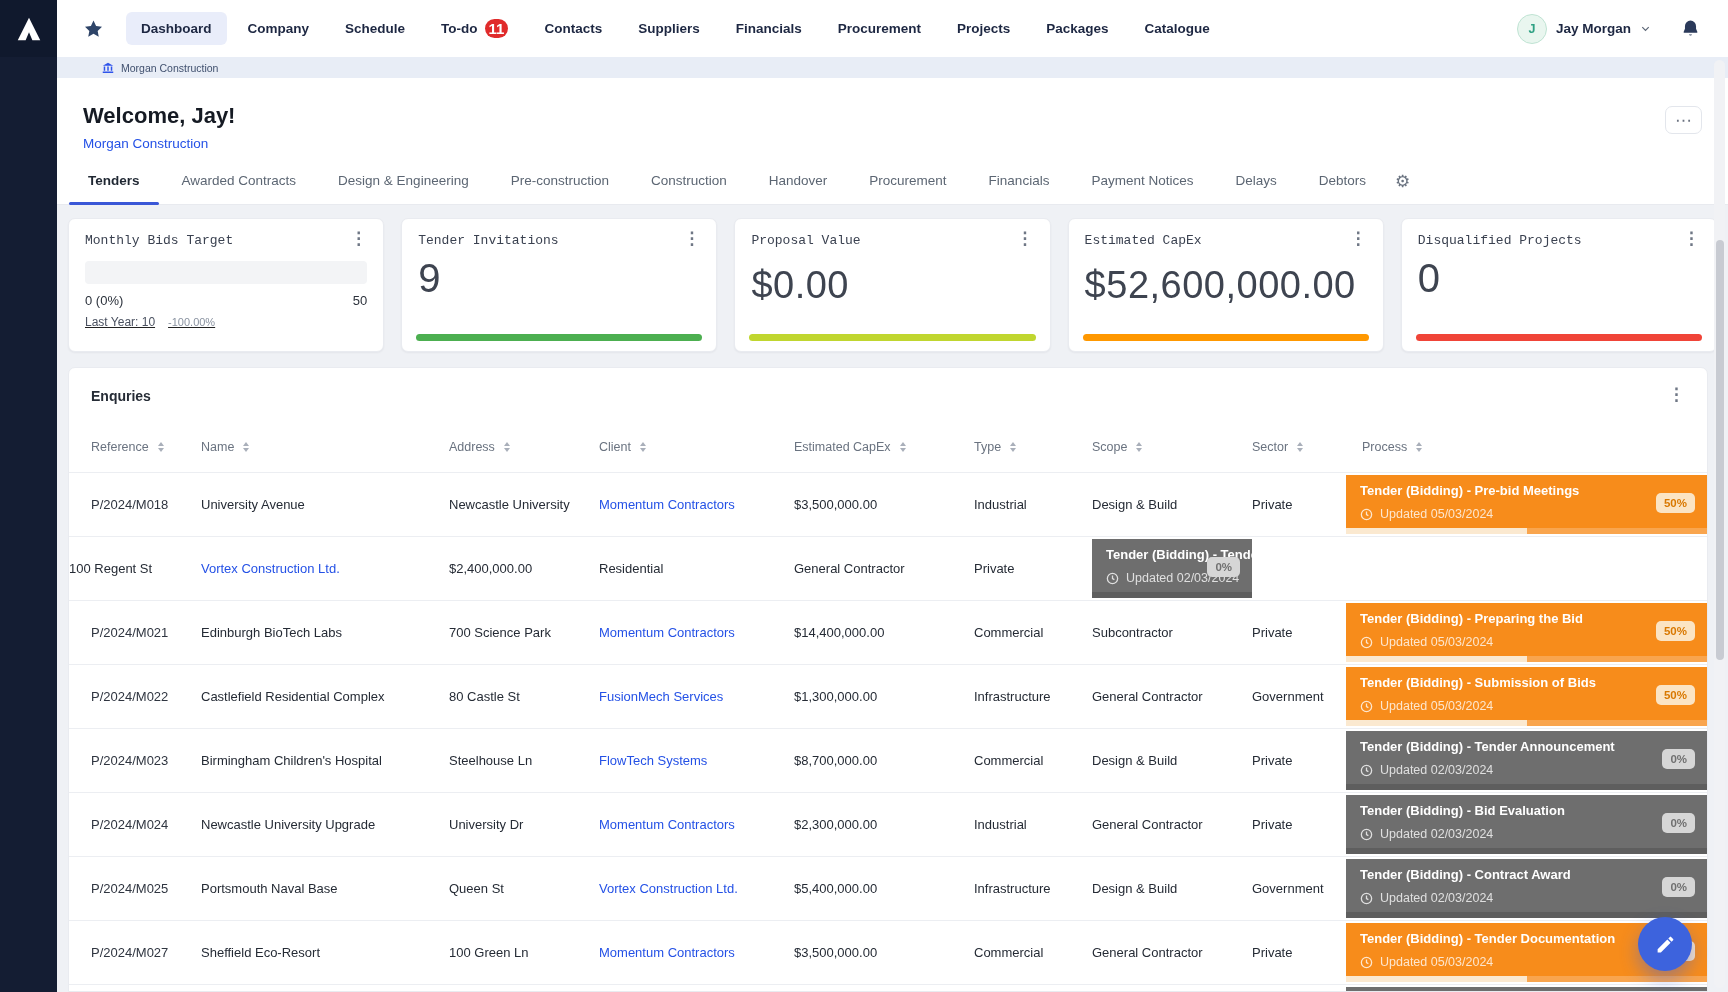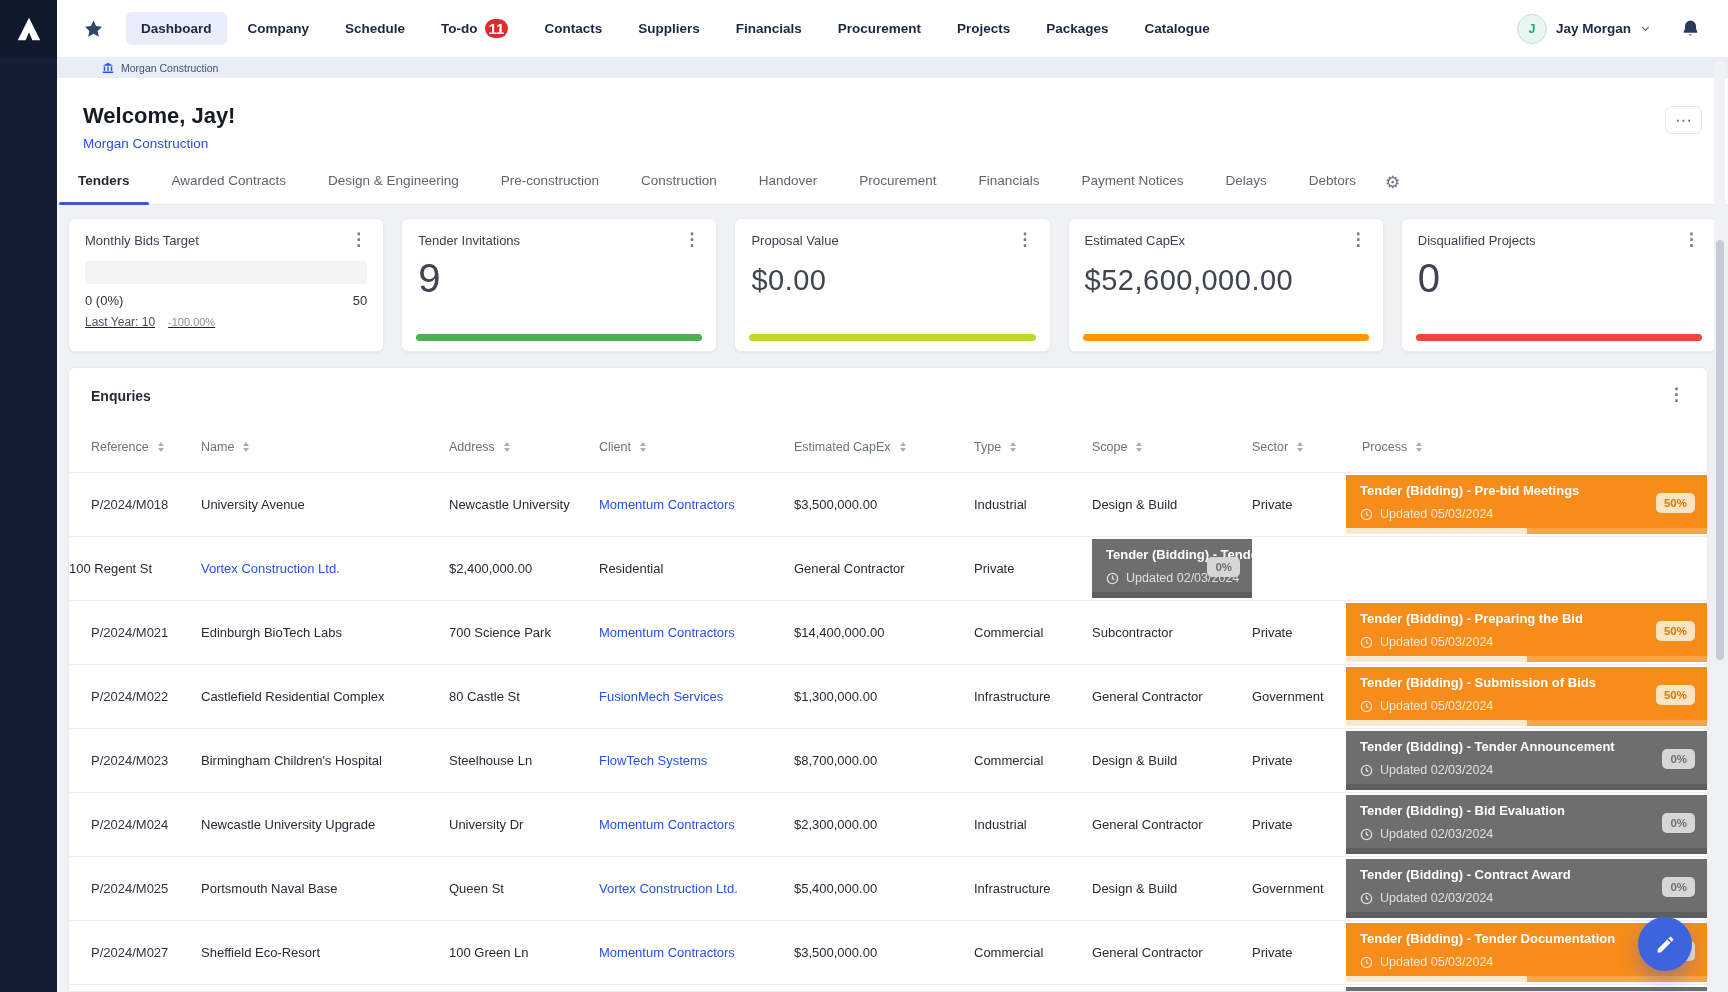--- a/index.html
+++ b/index.html
@@ -27,41 +27,41 @@
   .breadcrumb { position:absolute; left:57px; top:57px; width:1671px; height:21px; background:#E8EDF6; display:flex; align-items:center; gap:7px; padding-left:45px; z-index:5; }
   .breadcrumb-label { font-size:10.5px; color:#40506E; }
 
   
   .main { position:absolute; left:57px; top:78px; width:1671px; height:914px; background:#fff; display:flex; flex-direction:column; }
   .welcome-wrap { padding:25px 28px 0 26px; position:relative; }
   .welcome-title { font-size:22px; font-weight:700; color:#151A23; }
   .company-link { display:inline-block; font-size:13.5px; color:#2451E6; margin-top:7px; cursor:pointer; }
   .more-btn { position:absolute; right:26px; top:28px; width:37px; height:28px; border:1px solid #E3E6EC; border-radius:7px; background:#fff; color:#6B7280; display:flex; align-items:center; justify-content:center; font-size:17px; cursor:pointer; }
 
-  .tabs { display:flex; align-items:center; padding:21px 26px 0 0; border-bottom:1px solid #E8EAEF; }
+  .tabs { display:flex; align-items:flex-start; padding:21px 26px 0 10px; border-bottom:1px solid #E8EAEF; }
   .tab { padding:0 21px 16px; font-size:13.5px; color:#5C6673; position:relative; cursor:pointer; white-space:nowrap; }
   .tab.active { color:#1F2732; font-weight:700; }
   .tab.active::after { content:""; position:absolute; left:2px; right:2px; bottom:-1px; height:3px; background:#3A57D7; border-radius:2px; }
   .tab-gear { padding:0 4px 13px 8px; font-size:17px; color:#6A7380; cursor:pointer; line-height:1; }
 
   .content { flex:1; min-height:0; background:#EFF1F5; padding:13px 11px 0 11px; display:flex; flex-direction:column; }
 
   
   .cards { display:flex; gap:17px; }
   .card { flex:1; height:134px; background:#fff; border:1px solid #E9EBF0; border-radius:7px; box-shadow:0 1px 2px rgba(16,24,40,.05); position:relative; padding:14px 16px; }
-  .card-head { display:flex; justify-content:space-between; align-items:flex-start; }
+  .card-head { display:flex; justify-content:space-between; align-items:flex-start;font-family:Liberation Mono, monospace; }
   .card-title { font-size:13px; font-weight:500; color:#3A4150; }
   .kebab { color:#6F7785; font-size:17px; font-weight:700; line-height:.8; cursor:pointer; }
   .progress-track { height:23px; background:#F3F4F6; border-radius:4px; margin-top:13px; }
   .progress-stats { display:flex; justify-content:space-between; font-size:13px; color:#2C323C; margin-top:9px; }
   .card-foot { display:flex; align-items:baseline; gap:13px; margin-top:7px;text-decoration:underline; }
   .foot-left { font-size:12px; color:#4A5160; }
   .foot-delta { font-size:11px; color:#8A93A1; }
   .big-value { font-size:40px; font-weight:500; color:#3E4450; margin-top:8px; letter-spacing:.5px; }
-  .big-value.small { font-size:29px; margin-top:16px; }
+  .big-value.small { font-size:38px; margin-top:16px; }
   .card-bar { position:absolute; left:14px; right:14px; bottom:10px; height:7px; border-radius:3.5px; }
 
   
   .panel { flex:1; min-height:0; margin:15px 9px 0 0; background:#fff; border:1px solid #E9EBF0; border-radius:7px 7px 0 0; overflow:hidden; display:flex; flex-direction:column; }
   .panel-head { display:flex; justify-content:space-between; align-items:flex-start; padding:20px 22px 16px; }
   .panel-title { font-size:14px; font-weight:700; color:#262C36; }
   :root { --cols:132px 248px 150px 195px 180px 118px 160px 94px 1fr; }
   .thead { display:grid; grid-template-columns:var(--cols); padding:20px 0 18px; }
   .th { display:flex; align-items:center; gap:9px; font-size:12.5px; color:#6A7380; cursor:pointer; }
   .th.first { padding-left:22px; }

